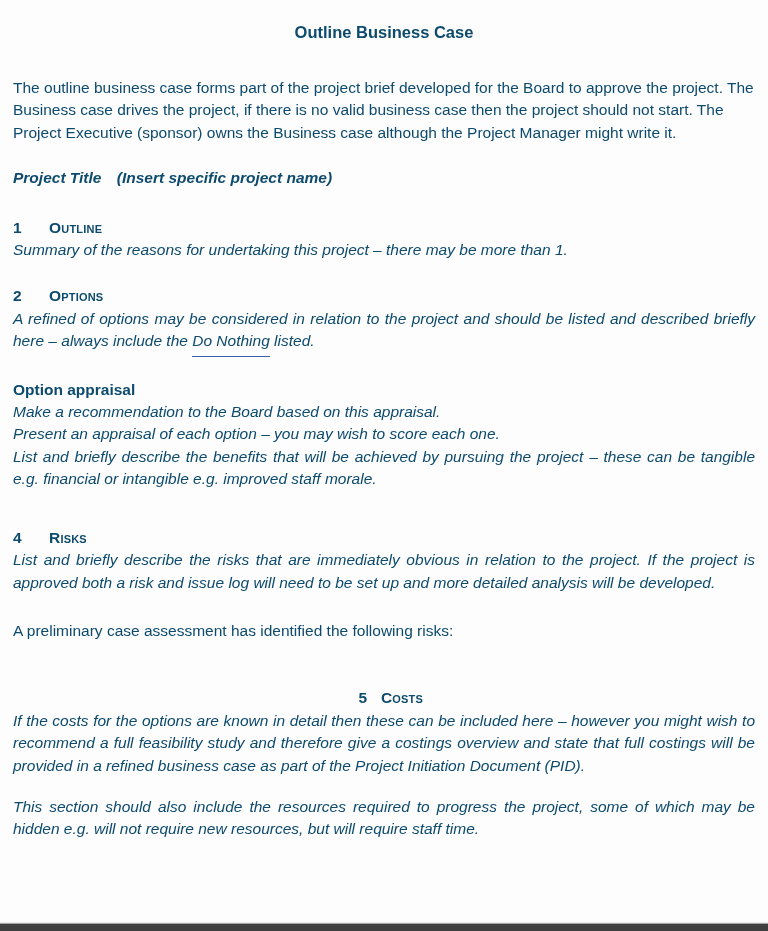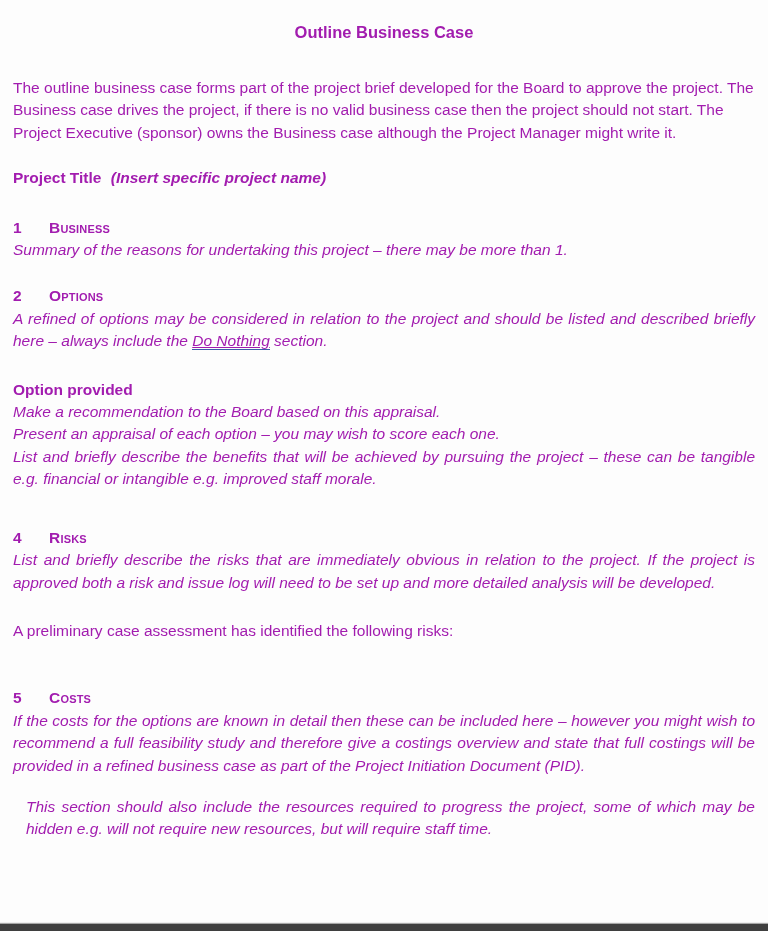--- a/index.html
+++ b/index.html
@@ -4,60 +4,59 @@
 <style>
   html,body{margin:0;padding:0;background:#e9e9e9;}
   .doc{
     position:relative;
     width:768px;height:931px;
     background:#fdfdfd;
     box-sizing:border-box;
     padding:0 13px;
     overflow:hidden;
     font-family:"Liberation Sans","DejaVu Sans",sans-serif;
-    color:#a21caf;
+    color:#0c4a6e;
     font-size:15.5px;
     line-height:22.4px;
     -webkit-font-smoothing:antialiased;
   }
   .title{
     margin:0;padding-top:22px;
     text-align:center;
     font-size:16.5px;font-weight:bold;
     line-height:20px;
   }
   p{margin:0;}
   .intro{margin-top:35px;}
   .proj{margin-top:23px;font-weight:bold;}
-  .proj .label{margin-right:5px;}
+  .proj .label{margin-right:11px;font-style:italic;}
   .proj .hint{font-style:italic;}
   .sec-head{
     font-weight:bold;
     font-variant:small-caps;
     letter-spacing:0.2px;
   }
   .sec-head .num{
     display:inline-block;width:36px;
     font-variant:normal;
   }
   .mt-s1{margin-top:27px;}
   .mt-s2{margin-top:24px;}
   .mt-s3{margin-top:22px;}
   .mt-s4{margin-top:36px;}
-  .mt-s5{margin-top:45px;}
+  .mt-s5{margin-top:45px;text-align:center;}
   .it{font-style:italic;}
   .just{text-align:justify;}
   .oa-head{margin-top:26px;font-weight:bold;}
   .line{display:block;}
   .prelim{margin-top:26px;}
-  .body2{margin-top:19px;margin-left:13px;}
+  .body2{margin-top:19px;}
   .dn{
-    text-decoration:underline;
     border-bottom:1.5px solid #3b5ea8;
-    padding-bottom:0px;
+    padding-bottom:7px;
   }
   .page-edge{
     position:absolute;
     left:0;right:0;bottom:0;
     height:7px;
     background:#3f3f3f;
     box-shadow:0 -1px 1px rgba(63,63,63,0.45);
   }
 </style>
 </head>
@@ -68,30 +67,30 @@
   <h1 class="title">Outline Business Case</h1>
 
   <p class="intro">The outline business case forms part of the project brief developed for the Board to approve the project. The Business case drives the project, if there is no valid business case then the project should not start. The Project Executive (sponsor) owns the Business case although the Project Manager might write it.</p>
 
   <p class="proj">
     <span class="label">Project Title</span>
     <span class="hint">(Insert specific project name)</span>
   </p>
 
   <div class="sec-head mt-s1">
-    <span class="num">1</span><span class="hd">Business</span>
+    <span class="num">1</span><span class="hd">Outline</span>
   </div>
   <p class="it">Summary of the reasons for undertaking this project – there may be more than 1.</p>
 
   <div class="sec-head mt-s2">
     <span class="num">2</span><span class="hd">Options</span>
   </div>
-  <p class="it just"><span>A refined of options may be considered in relation to the project and should be listed and described briefly here – always include the </span><span class="dn">Do Nothing</span><span> section.</span></p>
+  <p class="it just"><span>A refined of options may be considered in relation to the project and should be listed and described briefly here – always include the </span><span class="dn">Do Nothing</span><span> listed.</span></p>
 
-  <p class="oa-head">Option provided</p>
+  <p class="oa-head">Option appraisal</p>
   <p class="it">
     <span class="line">Make a recommendation to the Board based on this appraisal.</span>
     <span class="line">Present an appraisal of each option – you may wish to score each one.</span>
   </p>
 
   <p class="it just">List and briefly describe the benefits that will be achieved by pursuing the project – these can be tangible e.g. financial or intangible e.g. improved staff morale.</p>
 
   <div class="sec-head mt-s4">
     <span class="num">4</span><span class="hd">Risks</span>
   </div>

